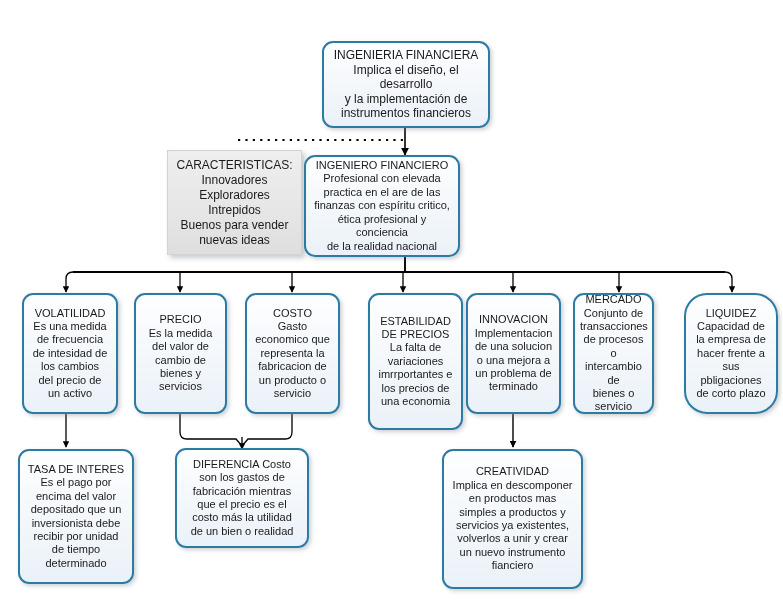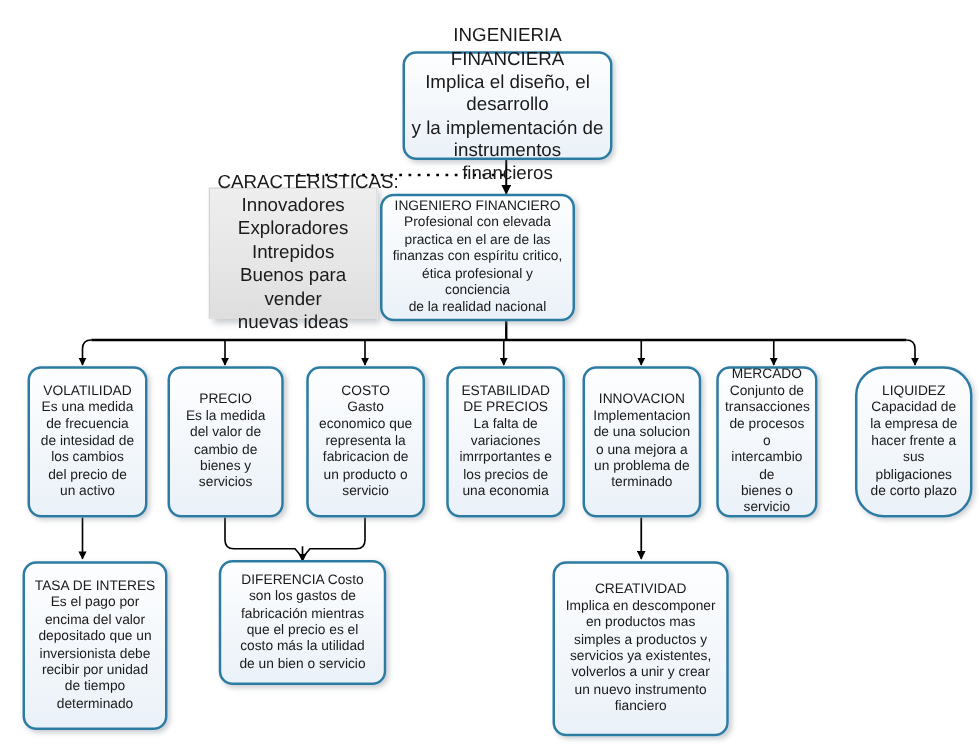--- a/index.html
+++ b/index.html
@@ -65,21 +65,21 @@
     text-align: center;
     padding: 3px 6px;
     line-height: 1.25;
     color: #1a1a1a;
   }
   .note .txt {
     display: block;
     width: 100%;
     white-space: pre-line;
   }
-  .fs115 { font-size: 15px; }
+  .fs115 { font-size: 12px; }
   .fs11 { font-size: 11px; }
 </style>
 </head>
 <body>
 
 <div id="canvas">
 
   <svg id="connectors" viewBox="0 0 783 605" width="783" height="605" xmlns="http://www.w3.org/2000/svg">
     <defs>
       <marker id="arrow" viewBox="0 0 10 10" refX="9" refY="5" markerWidth="5" markerHeight="5" orient="auto-start-reverse">
@@ -159,21 +159,21 @@
   <div class="node fs11" style="left:245px; top:293px; width:95px; height:121px;">
     <span class="txt">COSTO
 Gasto
 economico que
 representa la
 fabricacion de
 un producto o
 servicio</span>
   </div>
 
-  <div class="node fs11" style="left:357px; top:293px; width:95px; height:121px;text-align:center;">
+  <div class="node fs11" style="left:368px; top:293px; width:95px; height:137px;text-align:center;">
     <span class="txt">ESTABILIDAD
 DE PRECIOS
 La falta de
 variaciones
 imrrportantes e
 los precios de
 una economia</span>
   </div>
 
   <div class="node fs11" style="left:466px; top:293px; width:95px; height:121px;">
@@ -215,21 +215,21 @@
 de tiempo
 determinado</span>
   </div>
 
   <div class="node fs11" style="left:175px; top:448px; width:134px; height:100px;">
     <span class="txt">DIFERENCIA Costo
 son los gastos de
 fabricación mientras
 que el precio es el
 costo más la utilidad
-de un bien o servicio</span>
+de un bien o realidad</span>
   </div>
 
   <div class="node fs11" style="left:442px; top:449px; width:141px; height:140px;">
     <span class="txt">CREATIVIDAD
 Implica en descomponer
 en productos mas
 simples a productos y
 servicios ya existentes,
 volverlos a unir y crear
 un nuevo instrumento

